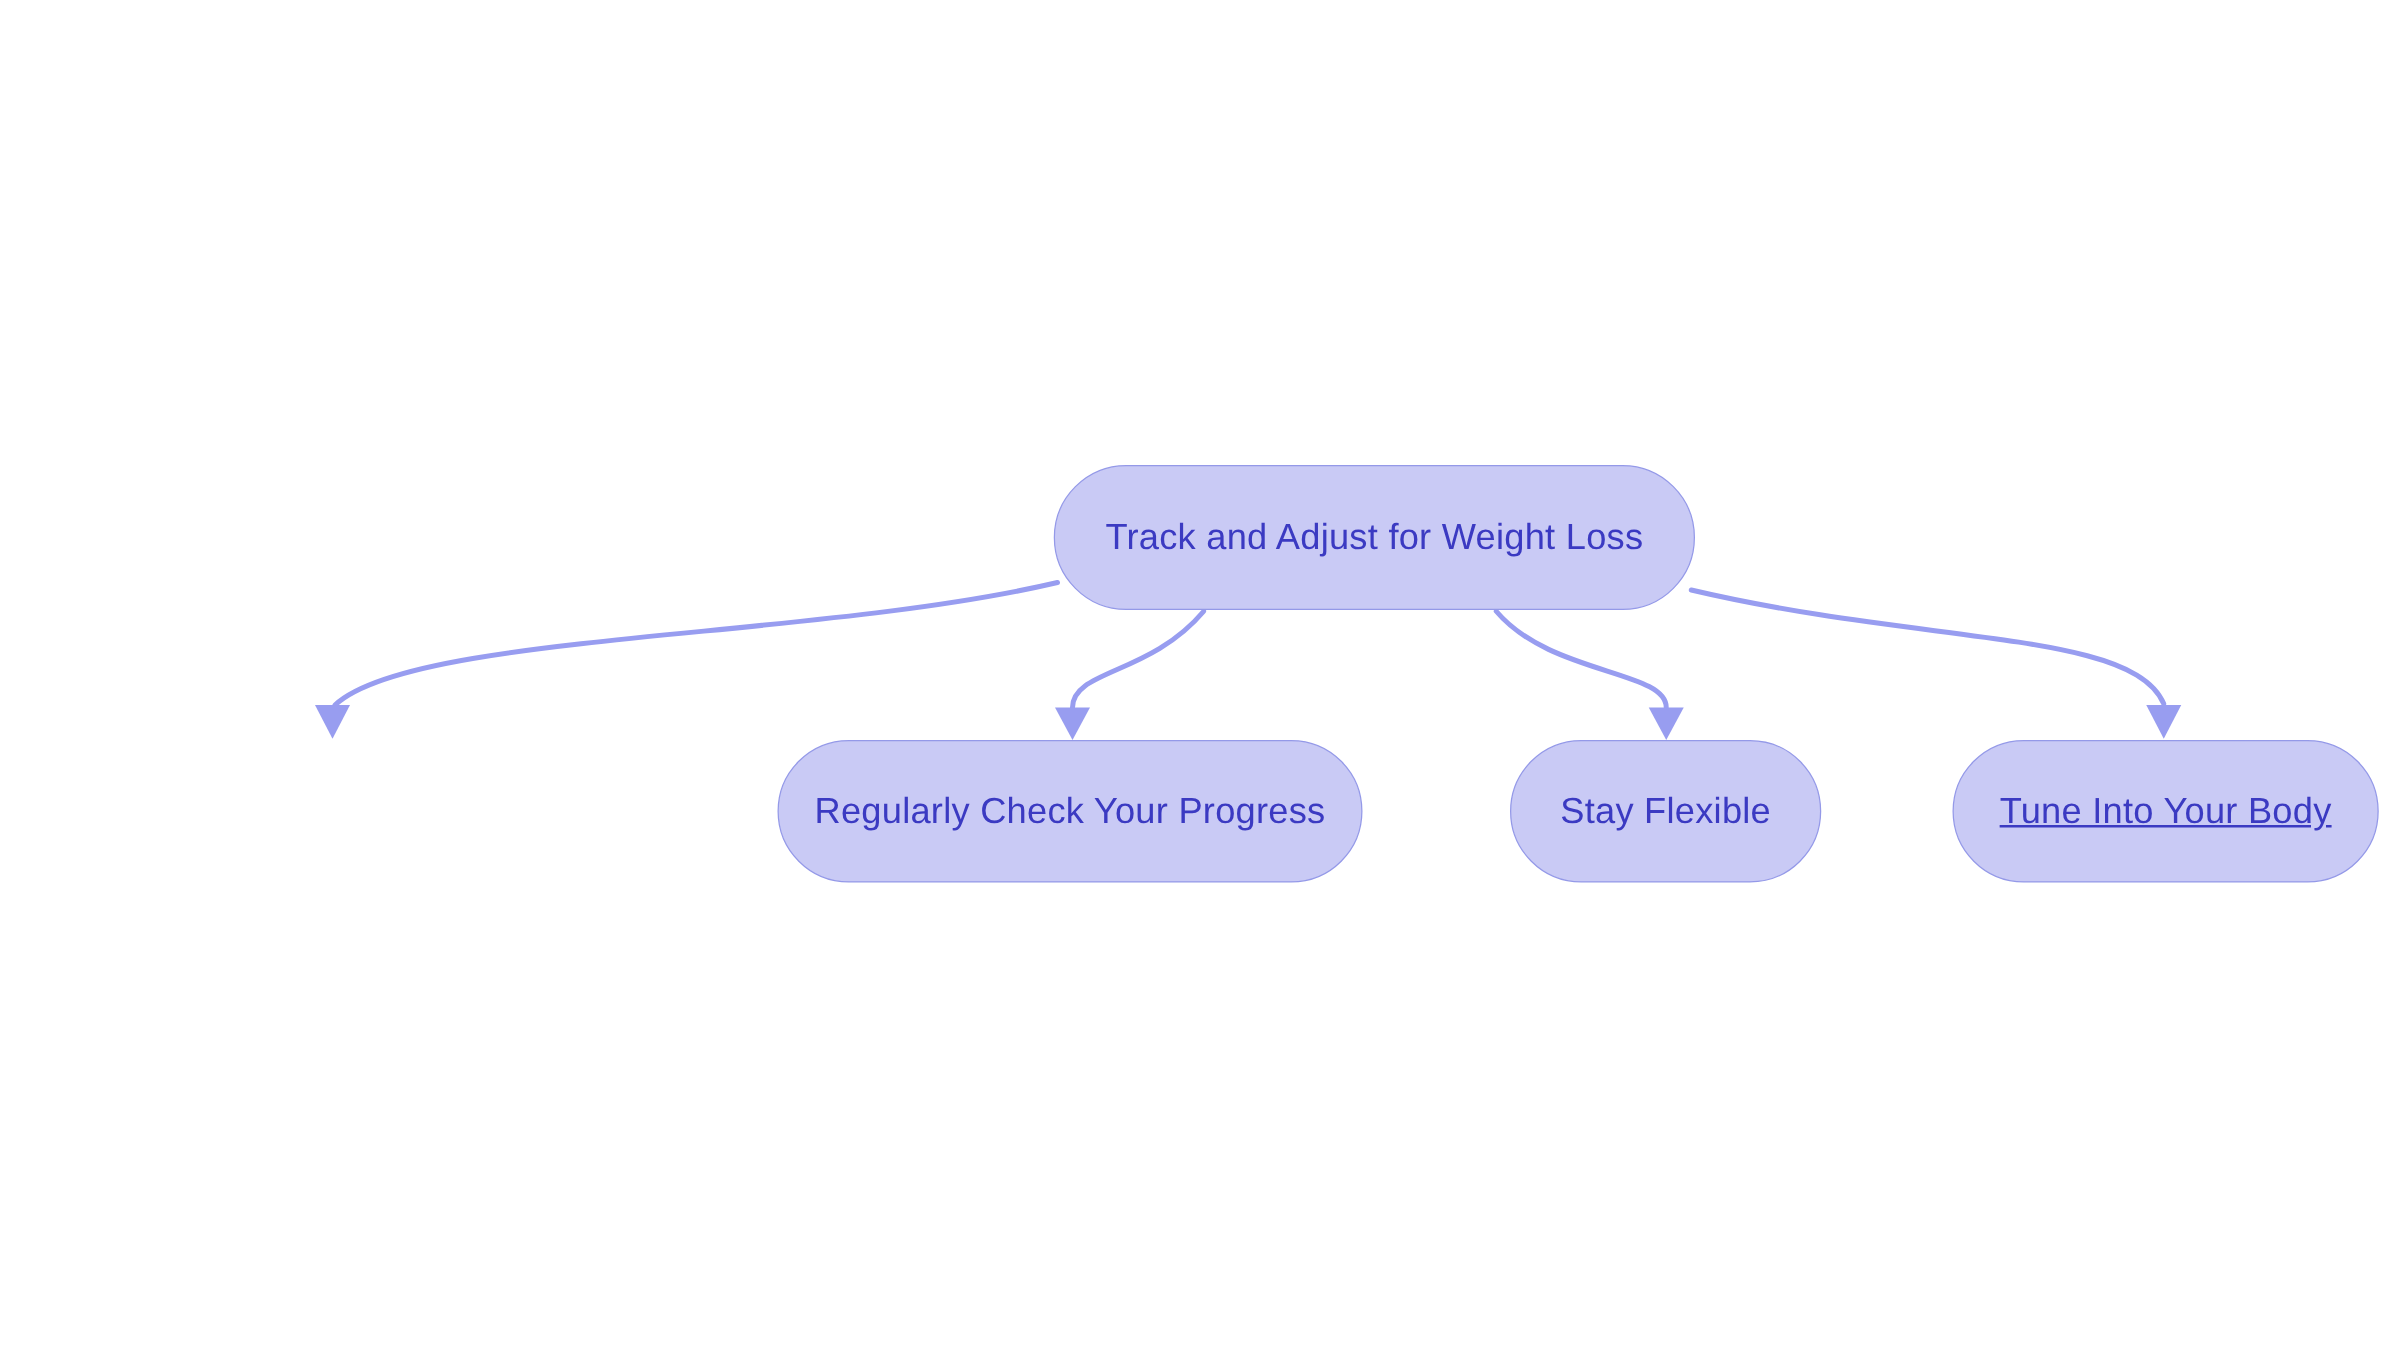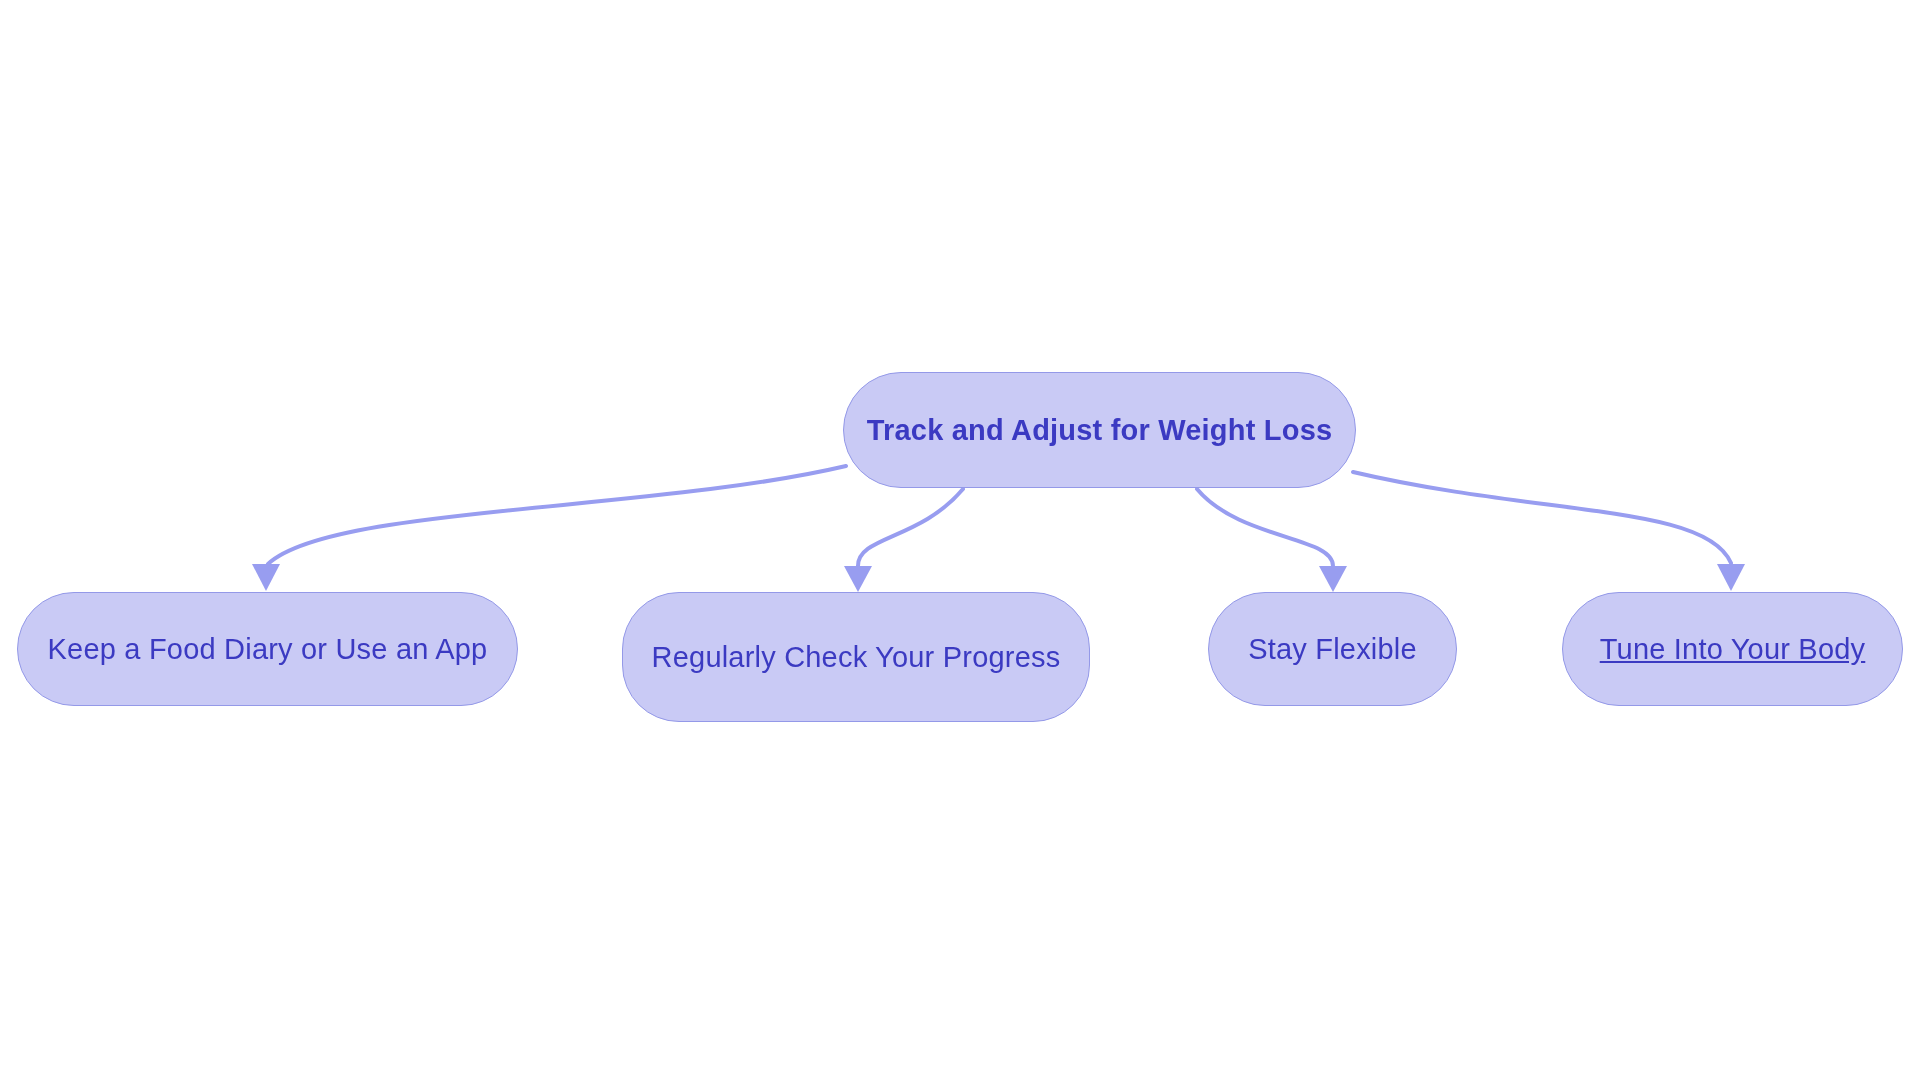--- a/index.html
+++ b/index.html
@@ -45,23 +45,23 @@
     justify-content: center;
     background: var(--node-fill);
     border: 1.5px solid var(--node-border);
     color: var(--node-text);
     font-size: 29px;
     letter-spacing: 0.2px;
     text-align: center;
     line-height: 1.2;
     white-space: nowrap;
   }
-  .node-root  { left: 843px;  top: 372px; width: 513px; height: 116px; border-radius: 58px; font-weight: bold; }
+  .node-root  { left: 843px;  top: 372px; width: 513px; height: 116px; border-radius: 58px; }
   .node-c0    { left: 17px;   top: 592px; width: 501px; height: 114px; border-radius: 57px; }
-  .node-c1    { left: 622px;  top: 592px; width: 468px; height: 130px; border-radius: 57px; }
+  .node-c1    { left: 622px;  top: 592px; width: 468px; height: 114px; border-radius: 57px; }
   .node-c2    { left: 1208px; top: 592px; width: 249px; height: 114px; border-radius: 57px; }
   .node-c3    { left: 1562px; top: 592px; width: 341px; height: 114px; border-radius: 57px; text-decoration: underline; }
 </style>
 </head>
 <body>
 
 <div class="canvas">
 
   <svg class="edges-layer" viewBox="0 0 1920 1083" xmlns="http://www.w3.org/2000/svg">
     <path class="edge" d="M 846 466 C 650 512, 330 506, 268 564"></path>
@@ -74,23 +74,20 @@
     <polygon class="arrowhead" points="1319,566 1347,566 1333,592"></polygon>
 
     <path class="edge" d="M 1353 472 C 1540 516, 1706 504, 1731 563"></path>
     <polygon class="arrowhead" points="1717,564 1745,564 1731,591"></polygon>
   </svg>
 
   <div class="node node-root">
     <span>Track and Adjust for Weight Loss</span>
   </div>
 
-  <div class="node node-c0">
-    <span>Keep a Food Diary or Use an App</span>
-  </div>
 
   <div class="node node-c1">
     <span>Regularly Check Your Progress</span>
   </div>
 
   <div class="node node-c2">
     <span>Stay Flexible</span>
   </div>
 
   <div class="node node-c3">

